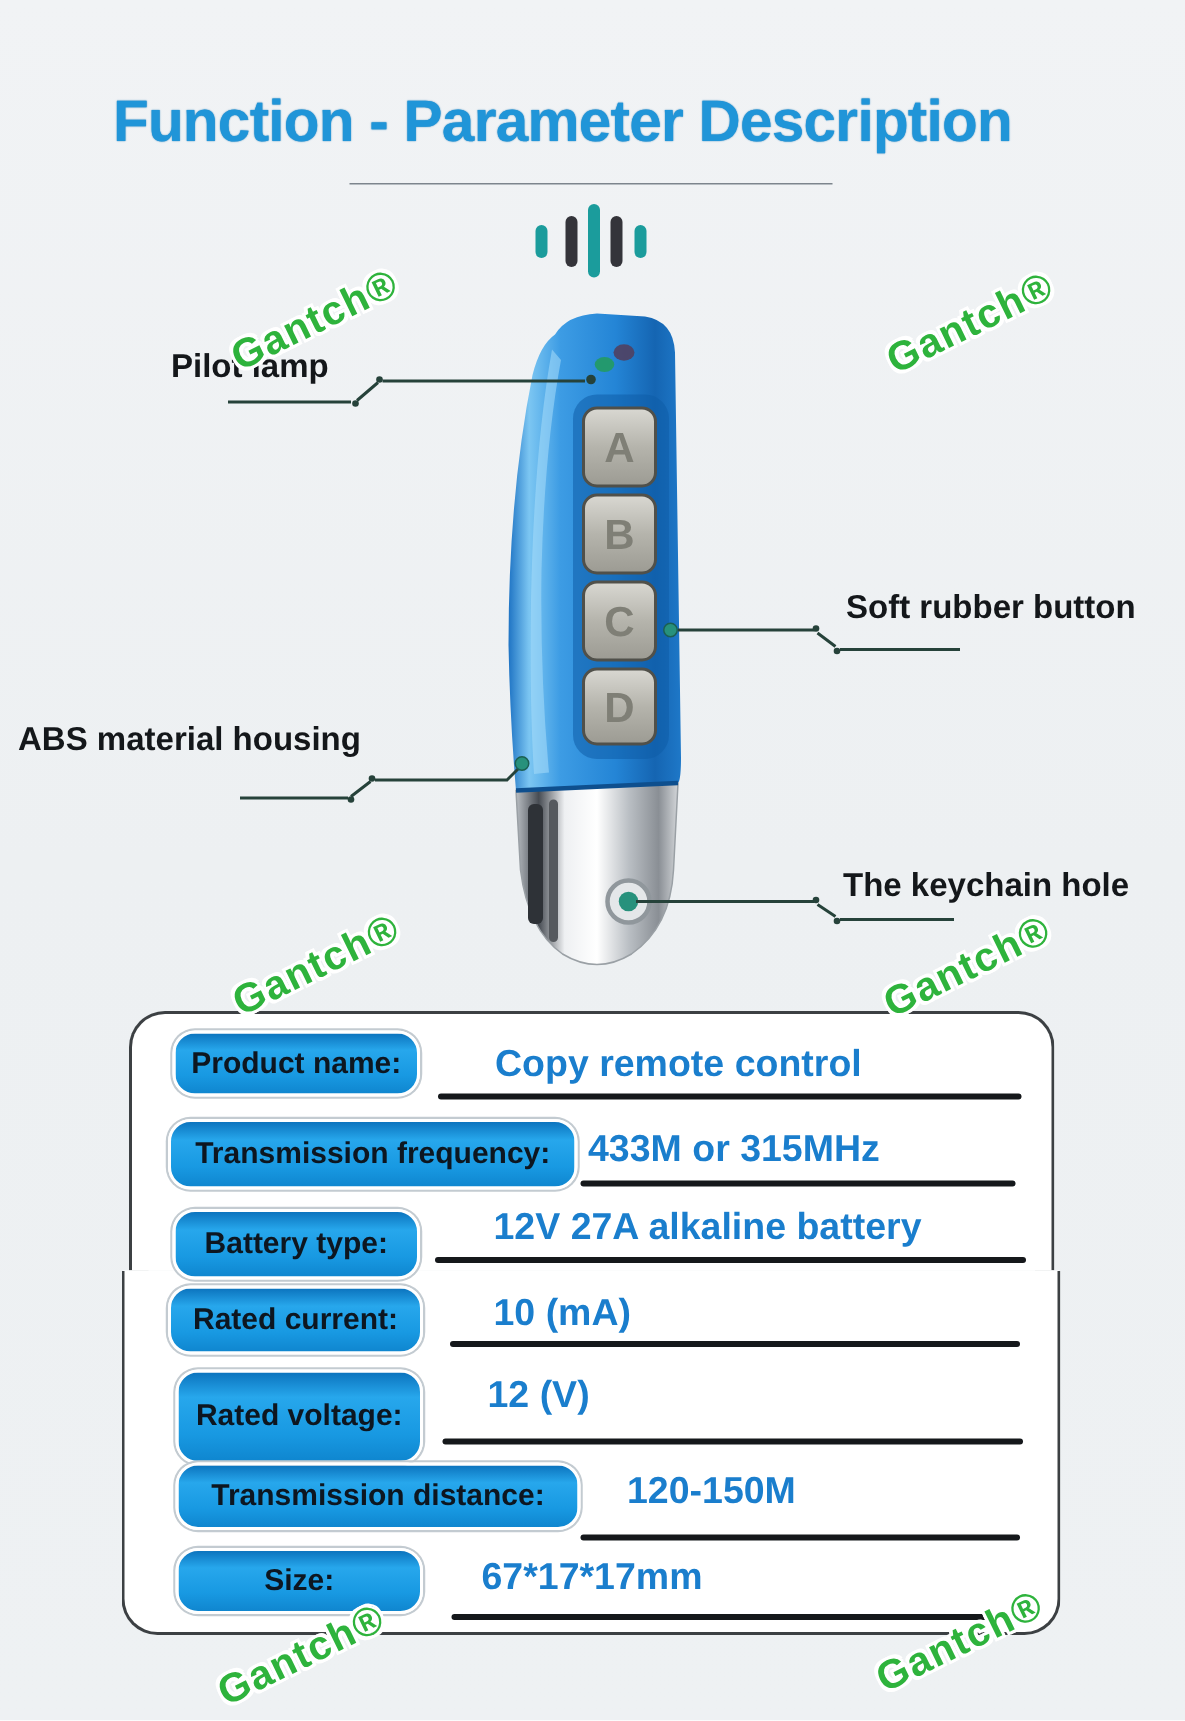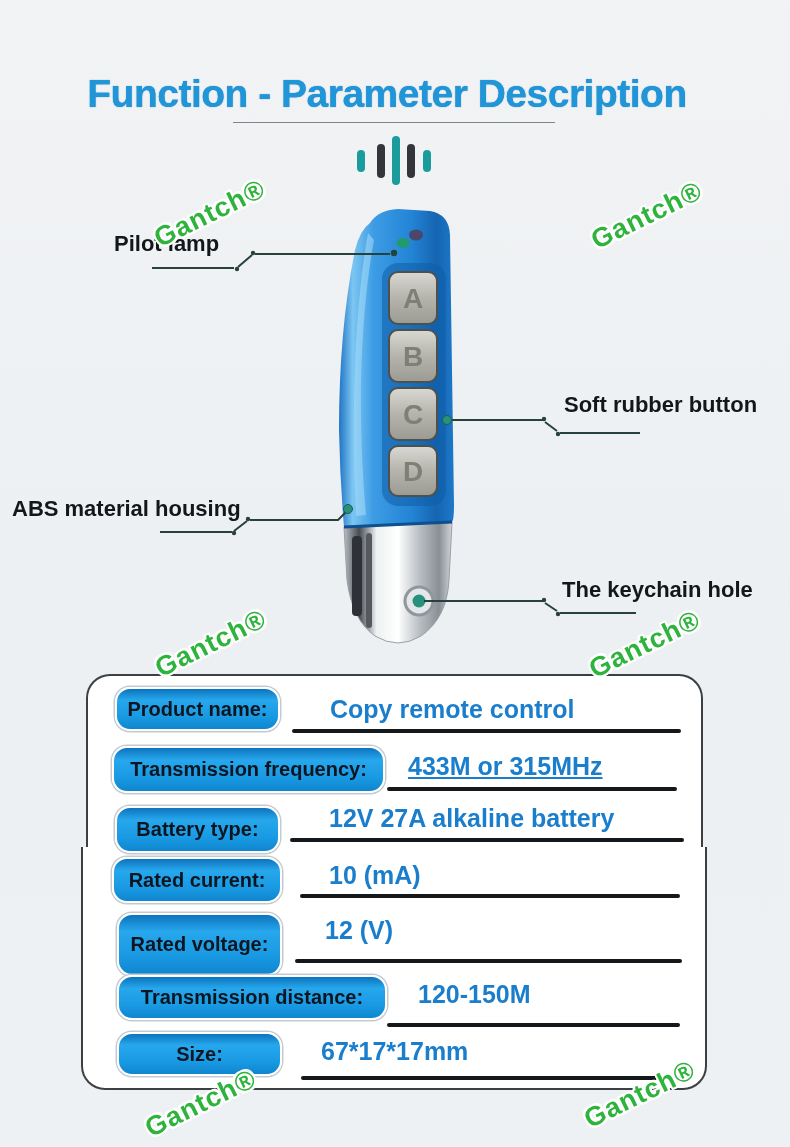--- a/index.html
+++ b/index.html
@@ -3,21 +3,21 @@
 <meta charset="utf-8">
 <style>
   html,body{margin:0;padding:0;}
   .page{
     position:relative; width:790px; height:1147px; overflow:hidden;
     background:linear-gradient(180deg,#f1f3f5 0%,#edf0f2 50%,#eef1f3 100%);
     font-family:"Liberation Sans", sans-serif;
   }
   
   .title{
-    position:absolute; left:0; top:56px; width:742px; margin:16px;
+    position:absolute; left:0; top:56px; width:742px; margin:4px;
     text-align:center; font-size:39px; font-weight:bold; letter-spacing:-0.5px;
     color:#2095d8; text-shadow:0 0 1px #1577b5;
   }
   .title-rule{
     position:absolute; left:233px; top:122px; width:322px; height:0;
     border-top:1.6px solid #7d858d;
   }
   
   .art{position:absolute; left:0; top:0; width:790px; height:1147px;}
   
@@ -29,21 +29,21 @@
                  0 -2px 0 #fff,0 2px 0 #fff,-2px 0 0 #fff,2px 0 0 #fff;
     pointer-events:none;
   }
   .wm1{left:130px; top:198px;} .wm2{left:567px; top:200px;}
   .wm3{left:131px; top:628px;} .wm4{left:565px; top:629px;}
   .wm5{left:121px; top:1088px;} .wm6{left:560px; top:1079px;}
   
   .lbl{position:absolute; font-size:22px; font-weight:bold; color:#14171a; white-space:nowrap;}
   .lbl-pilot{left:114px; top:231px;}
   .lbl-soft{left:564px; top:392px;text-align:right;}
-  .lbl-abs{left:12px; top:480px;margin-top:16px;}
+  .lbl-abs{left:12px; top:480px;}
   .lbl-key{left:562px; top:577px;}
   
   .box{position:absolute; background:#ffffff; box-sizing:border-box;}
   .box-top{
     left:86px; top:674px; width:617px; height:173px;
     border:2px solid #3c4043; border-bottom:none; border-radius:24px 24px 0 0;
   }
   .box-bottom{
     left:81px; top:847px; width:626px; height:243px;
     border:2px solid #3c4043; border-top:none; border-radius:0 0 24px 24px;
@@ -58,21 +58,21 @@
     font-size:20px; font-weight:600; color:#0d1620; white-space:nowrap;
   }
   .p1{left:115px; top:687px; width:165px; height:44px;}
   .p2{left:112px; top:746px; width:273px; height:47px;}
   .p3{left:115px; top:806px; width:165px; height:47px;}
   .p4{left:112px; top:857px; width:170px; height:46px;}
   .p5{left:117px; top:913px; width:165px; height:63px;}
   .p6{left:117px; top:975px; width:270px; height:45px;}
   .p7{left:117px; top:1032px; width:165px; height:44px;}
   .val{position:absolute; font-size:25px; font-weight:bold; color:#1a7ecd; white-space:nowrap;}
-  .v1{left:330px; top:695px;} .v2{left:408px; top:752px;text-decoration:underline;}
+  .v1{left:330px; top:695px;} .v2{left:392px; top:752px;}
   .v3{left:329px; top:804px;} .v4{left:329px; top:861px;}
   .v5{left:325px; top:916px;text-align:center;} .v6{left:406px; top:980px;margin-left:12px;}
   .v7{left:321px; top:1037px;}
   .rule{position:absolute; height:4px; background:#15181b; border-radius:2px;}
   .u1{left:292px; top:729px; width:389px;}
   .u2{left:387px; top:787px; width:290px;}
   .u3{left:290px; top:838px; width:394px;}
   .u4{left:300px; top:894px; width:380px;}
   .u5{left:295px; top:959px; width:387px;}
   .u6{left:387px; top:1023px; width:293px;}

